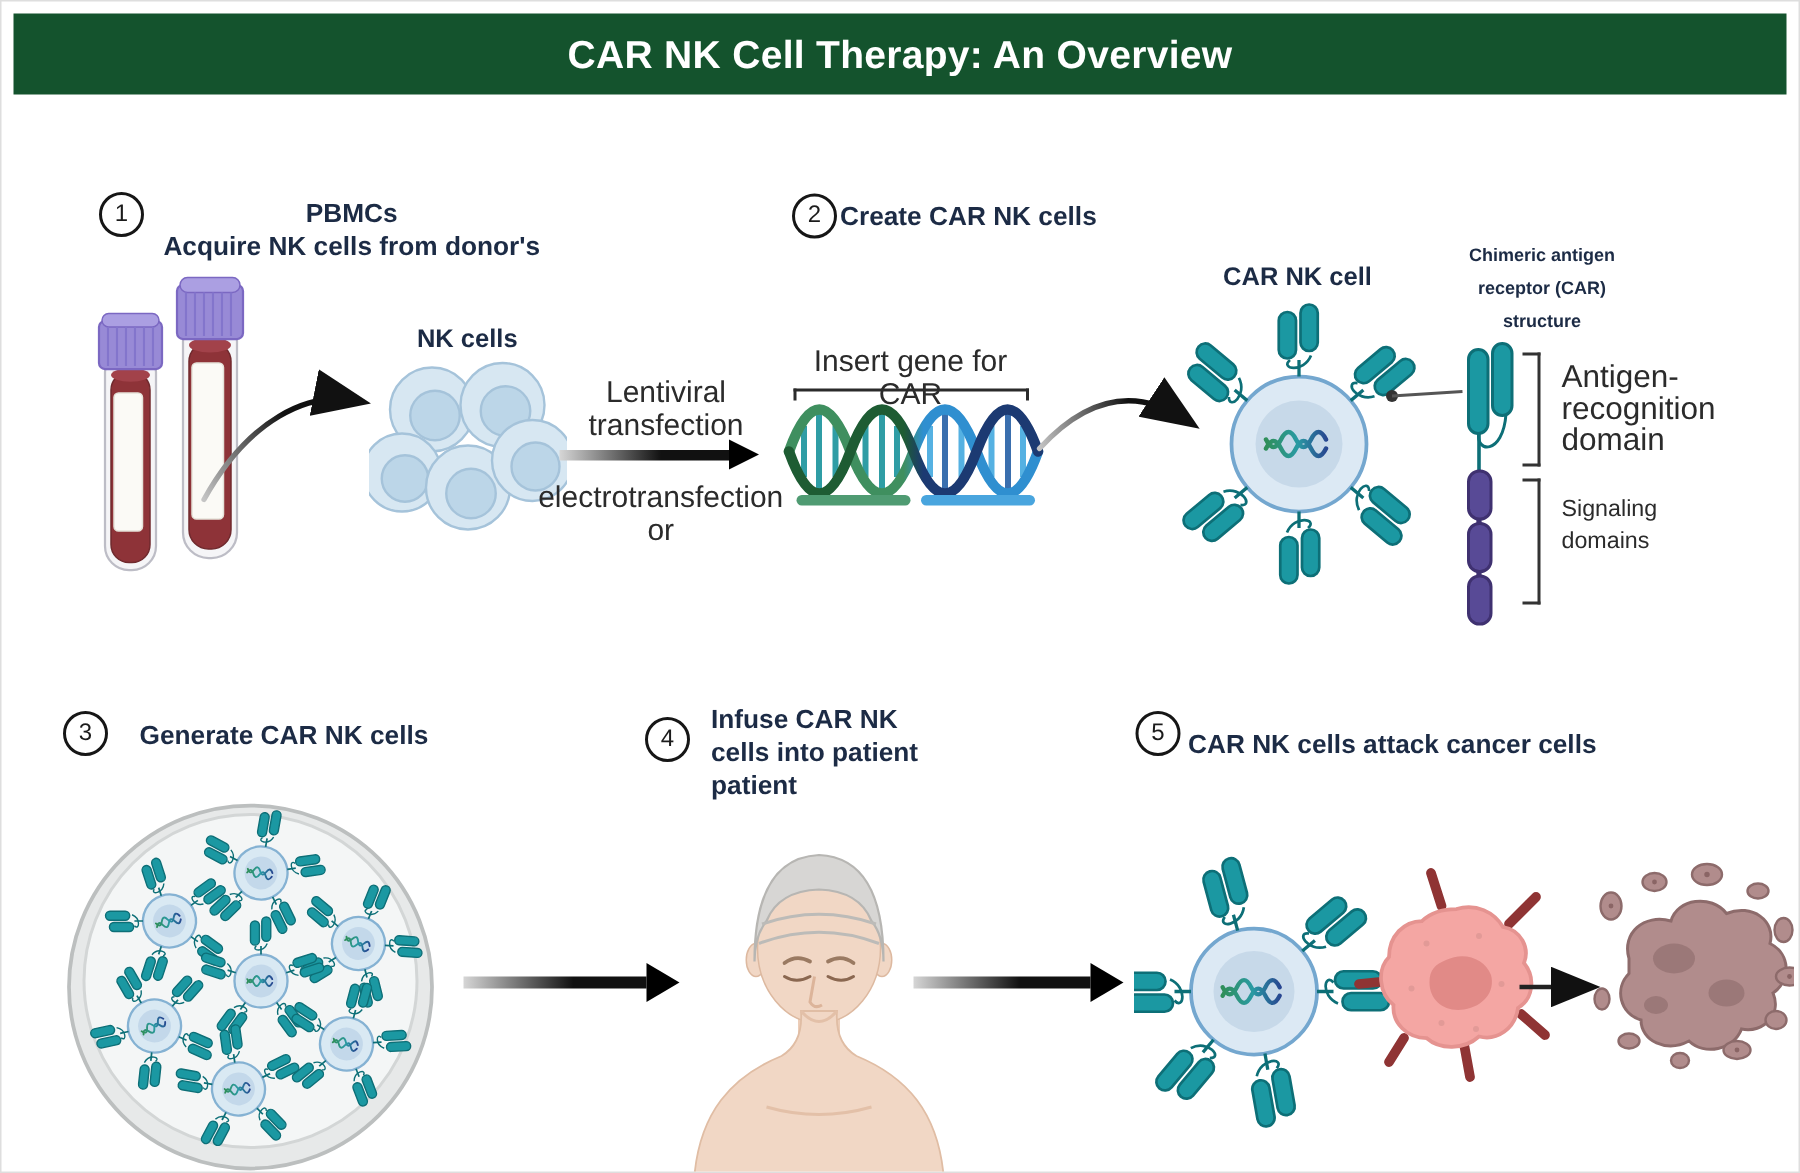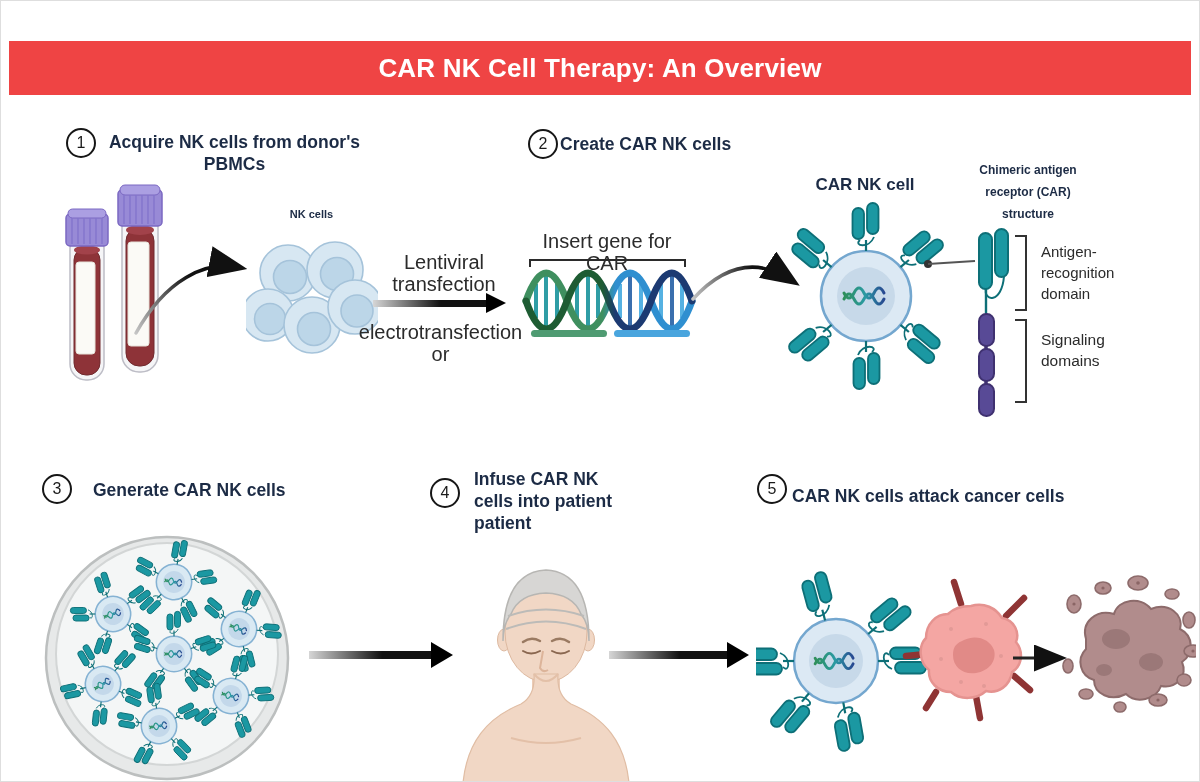--- a/index.html
+++ b/index.html
@@ -3,22 +3,22 @@
 <meta charset="utf-8">
 <style>
   html,body{margin:0;padding:0;background:#fff;}
   #canvas{
     position:relative;width:1200px;height:782px;background:#ffffff;
     font-family:"Liberation Sans", sans-serif;overflow:hidden;
     border:1px solid #dedede;box-sizing:border-box;
   }
   .abs{position:absolute;}
   .banner{
-    left:8px;top:8px;width:1182px;height:54px;background:#ef4444;
-    display:flex;align-items:center;justify-content:center;margin-top:32px;
+    left:8px;top:8px;width:1182px;height:54px;background:#14532d;
+    display:flex;align-items:center;justify-content:center;
   }
   .banner-title{color:#ffffff;font-size:26px;font-weight:bold;letter-spacing:.2px;}
   .badge{
     position:absolute;width:30px;height:30px;border:2.6px solid #161616;border-radius:50%;
     background:#fff;display:flex;align-items:center;justify-content:center;
     font-size:16px;font-weight:500;color:#1b1b1b;box-sizing:border-box;
   }
   .hd{font-weight:bold;color:#1c2b45;font-size:17.5px;line-height:22px;}
   .tx{color:#2b2b2b;font-size:20px;line-height:22px;}
   .ctr{text-align:center;}
@@ -82,43 +82,43 @@
   </svg>
 
   <div class="abs banner">
     <div class="banner-title">CAR NK Cell Therapy: An Overview</div>
   </div>
 
   <div class="badge" style="left:65px;top:127px;">
     <span>1</span>
   </div>
   <div class="abs hd ctr" style="left:90px;top:130px;width:287px;">
+    <div>PBMCs</div>
     <div>Acquire NK cells from donor's</div>
-    <div>PBMCs</div>
   </div>
 
   <svg class="abs" style="left:55px;top:183px;" width="130" height="200" viewBox="0 0 130 200">
     <rect x="14" y="48" width="34" height="148" rx="16" fill="#f5f5f7" stroke="#bdbdc6" stroke-width="1.5"></rect>
     <rect x="18" y="64" width="26" height="127" rx="12" fill="#8e3338" stroke="#702a2e" stroke-width="1"></rect>
     <ellipse cx="31" cy="66" rx="13" ry="4.5" fill="#a2424a"></ellipse>
     <rect x="20" y="78" width="19" height="92" rx="3" fill="#fbfaf6" stroke="#e6e3da" stroke-width="1"></rect>
     <rect x="10" y="30" width="42" height="32" rx="4" fill="#988ad6" stroke="#7b68c2" stroke-width="1.5"></rect>
     <rect x="12" y="25" width="38" height="9" rx="4.5" fill="#ab9fe2" stroke="#7b68c2" stroke-width="1"></rect>
     <path d="M16,34 V60 M22,34 V60 M28,34 V60 M34,34 V60 M40,34 V60 M46,34 V60" stroke="#8375cc" stroke-width="1.4"></path>
     <rect x="66" y="26" width="36" height="162" rx="17" fill="#f5f5f7" stroke="#bdbdc6" stroke-width="1.5"></rect>
     <rect x="70" y="44" width="28" height="138" rx="13" fill="#8e3338" stroke="#702a2e" stroke-width="1"></rect>
     <ellipse cx="84" cy="46" rx="14" ry="5" fill="#a2424a"></ellipse>
     <rect x="72" y="58" width="21" height="104" rx="3" fill="#fbfaf6" stroke="#e6e3da" stroke-width="1"></rect>
     <rect x="62" y="6" width="44" height="36" rx="4" fill="#988ad6" stroke="#7b68c2" stroke-width="1.5"></rect>
     <rect x="64" y="1" width="40" height="10" rx="5" fill="#ab9fe2" stroke="#7b68c2" stroke-width="1"></rect>
     <path d="M68,11 V40 M74,11 V40 M80,11 V40 M86,11 V40 M92,11 V40 M98,11 V40" stroke="#8375cc" stroke-width="1.4"></path>
   </svg>
 
 
-  <div class="abs hd ctr" style="left:268px;top:202px;width:85px;font-size:11px;">NK cells</div>
+  <div class="abs hd ctr" style="left:268px;top:214px;width:85px;font-size:17px;">NK cells</div>
   <svg class="abs" style="left:245px;top:238px;" width="132" height="122" viewBox="0 0 132 122">
     <g stroke="#a5c3da" stroke-width="1.6">
       <circle cx="42" cy="34" r="28" fill="#d7e7f2"></circle>
         <circle cx="44" cy="38" r="16.5" fill="#bcd6e8"></circle>
       <circle cx="89" cy="31" r="28" fill="#d7e7f2"></circle>
         <circle cx="91" cy="35" r="16.5" fill="#bcd6e8"></circle>
       <circle cx="22" cy="76" r="26" fill="#d7e7f2"></circle>
         <circle cx="24" cy="80" r="15.5" fill="#bcd6e8"></circle>
       <circle cx="66" cy="86" r="28" fill="#d7e7f2"></circle>
         <circle cx="68" cy="90" r="16.5" fill="#bcd6e8"></circle>
@@ -207,21 +207,21 @@
     <path d="M20,62 C17,76 36,78 38,50" fill="none" stroke="#0d6f77" stroke-width="2"></path>
     <rect x="13" y="7" width="13" height="56" rx="6.5" fill="#1b98a2" stroke="#0d6f77" stroke-width="2"></rect>
     <rect x="29" y="3" width="13" height="48" rx="6.5" fill="#1b98a2" stroke="#0d6f77" stroke-width="2"></rect>
     <path d="M20,63 L20,88" stroke="#0d6f77" stroke-width="2.4"></path>
     <path d="M20,118 V126 M20,153 V161" stroke="#3f3170" stroke-width="3.5"></path>
     <rect x="13" y="88" width="15" height="32" rx="7.2" fill="#584a96" stroke="#3f3170" stroke-width="2"></rect>
     <rect x="13" y="123" width="15" height="32" rx="7.2" fill="#584a96" stroke="#3f3170" stroke-width="2"></rect>
     <rect x="13" y="158" width="15" height="32" rx="7.2" fill="#584a96" stroke="#3f3170" stroke-width="2"></rect>
   </svg>
   <div class="abs brk-right" style="left:1014px;top:234px;width:12px;height:76px;"></div>
-  <div class="abs tx" style="left:1040px;top:240px;width:110px;font-size:15px;line-height:21px;">
+  <div class="abs tx" style="left:1040px;top:240px;width:110px;font-size:21px;line-height:21px;">
     <div>Antigen-</div>
     <div>recognition</div>
     <div>domain</div>
   </div>
   <div class="abs brk-right" style="left:1014px;top:318px;width:12px;height:84px;"></div>
   <div class="abs tx" style="left:1040px;top:328px;width:110px;font-size:15.5px;line-height:21px;">
     <div>Signaling</div>
     <div>domains</div>
   </div>
 

